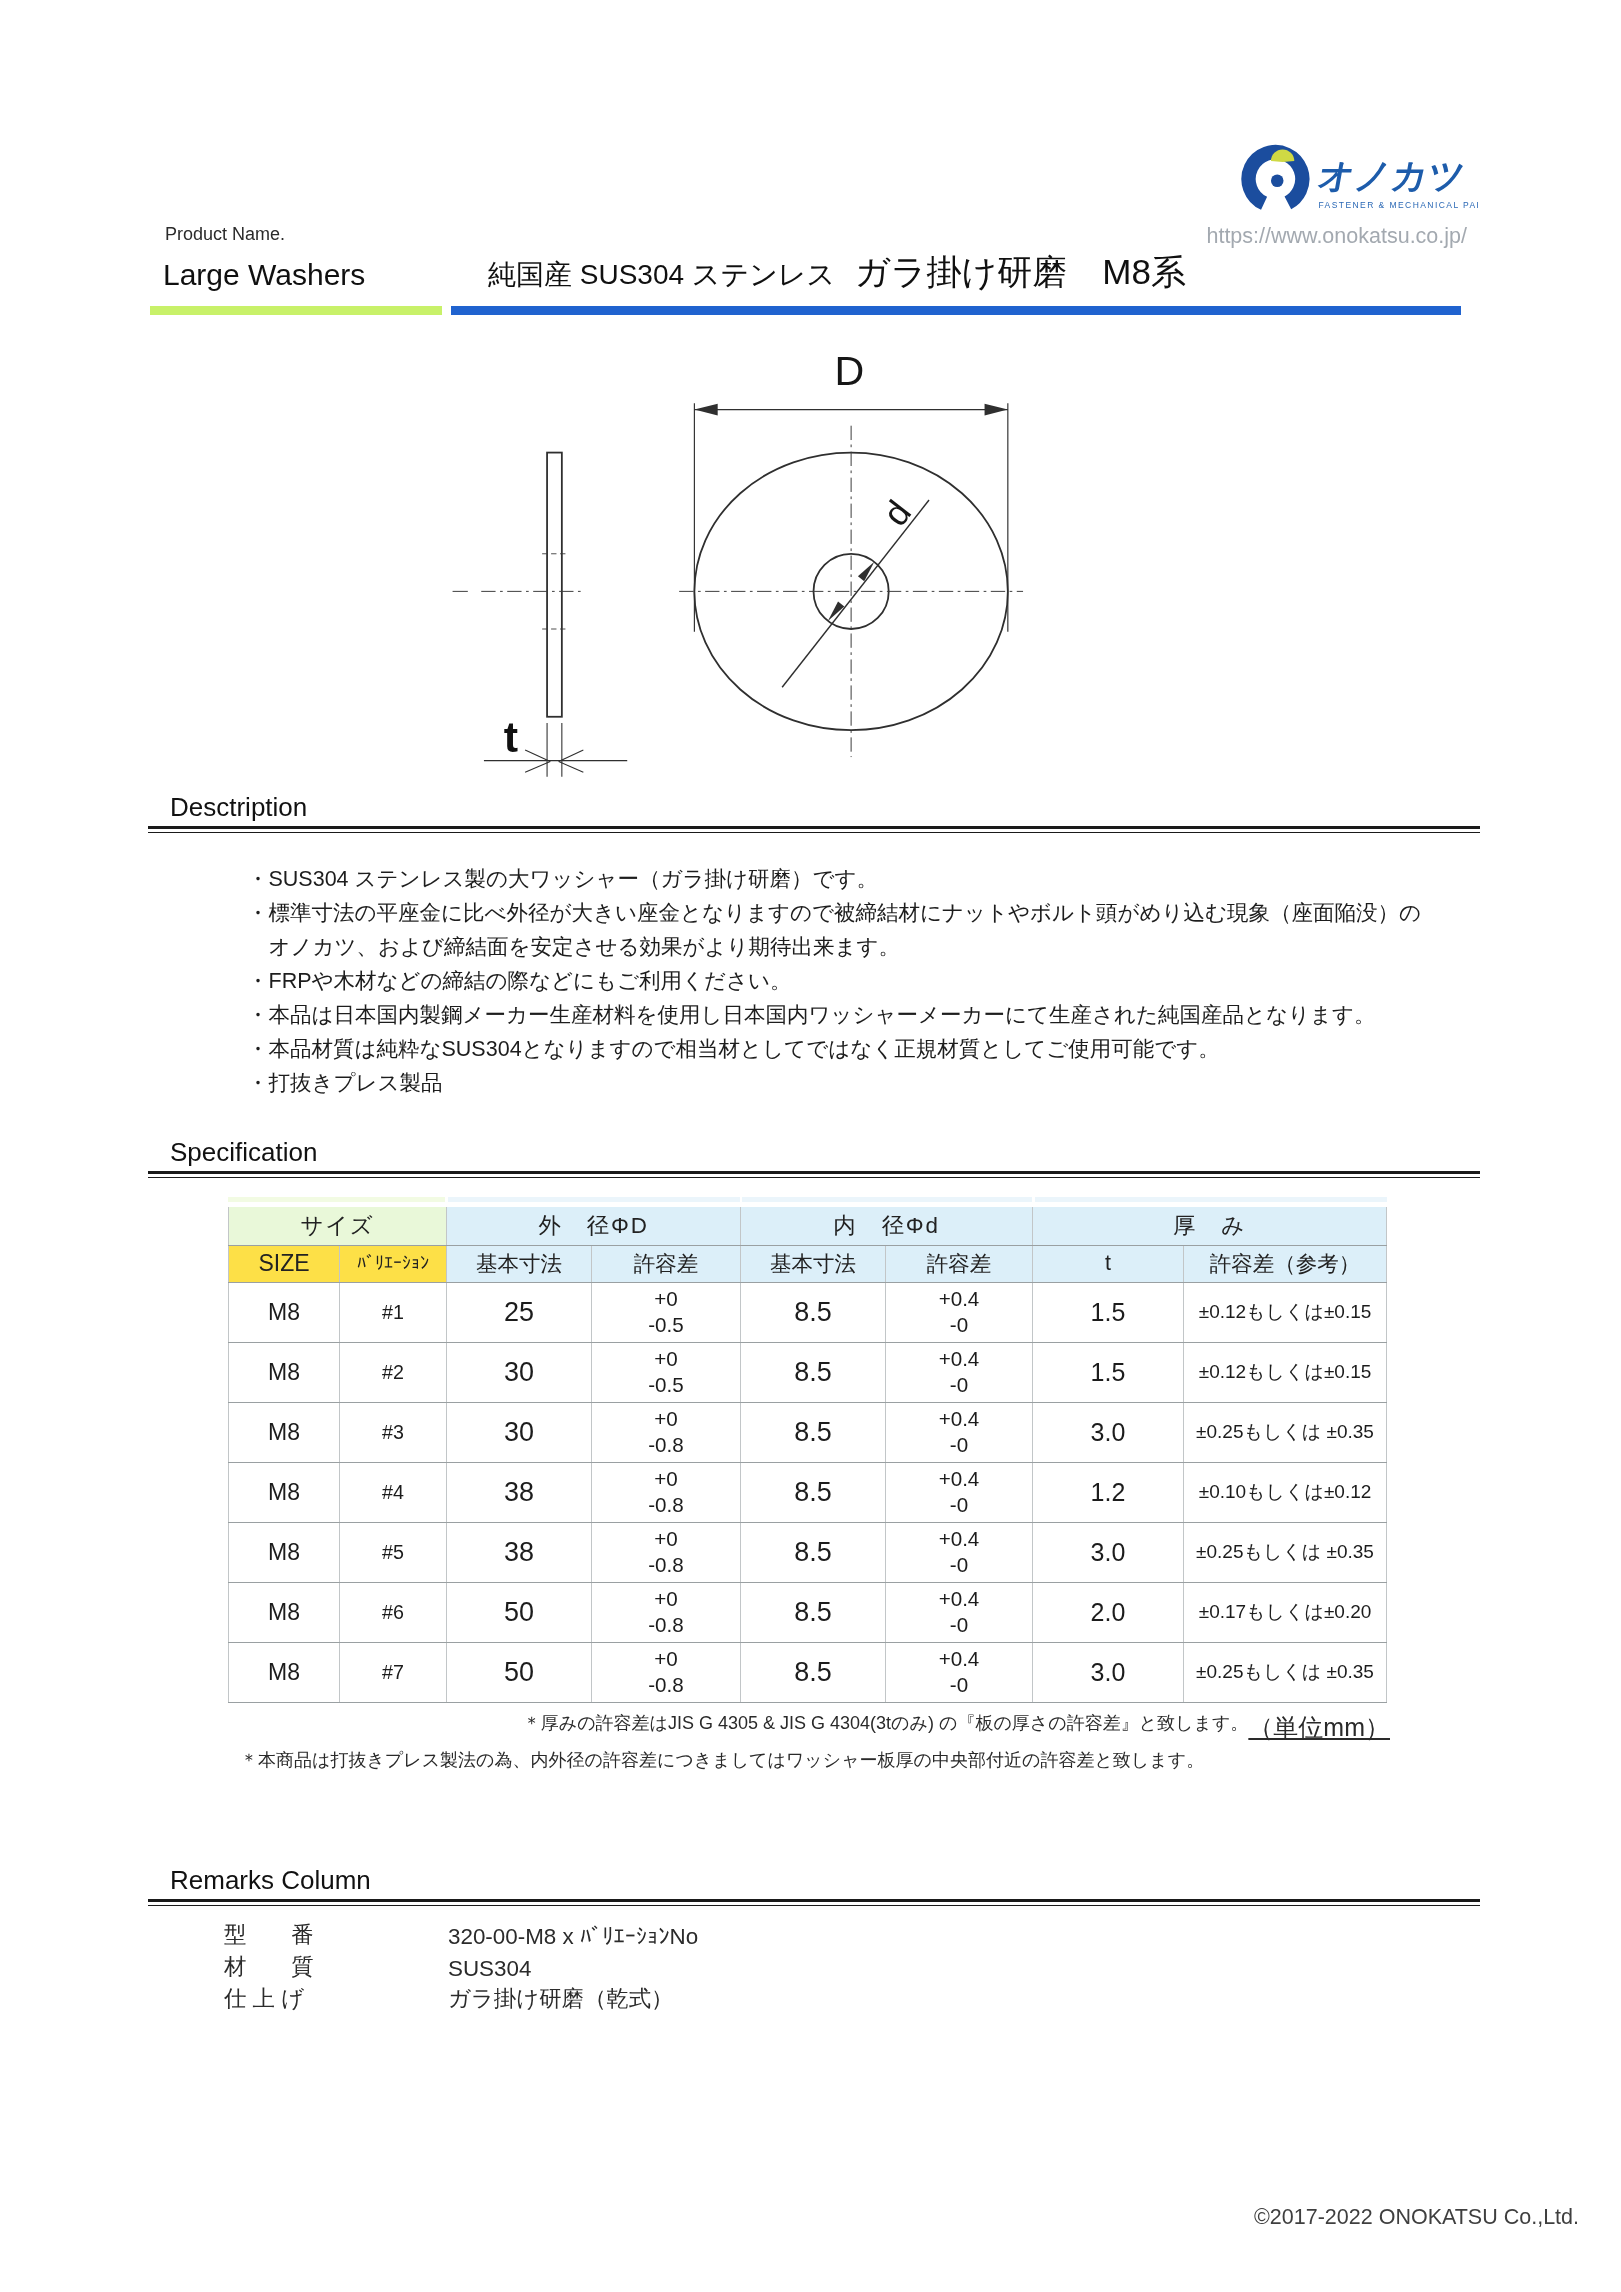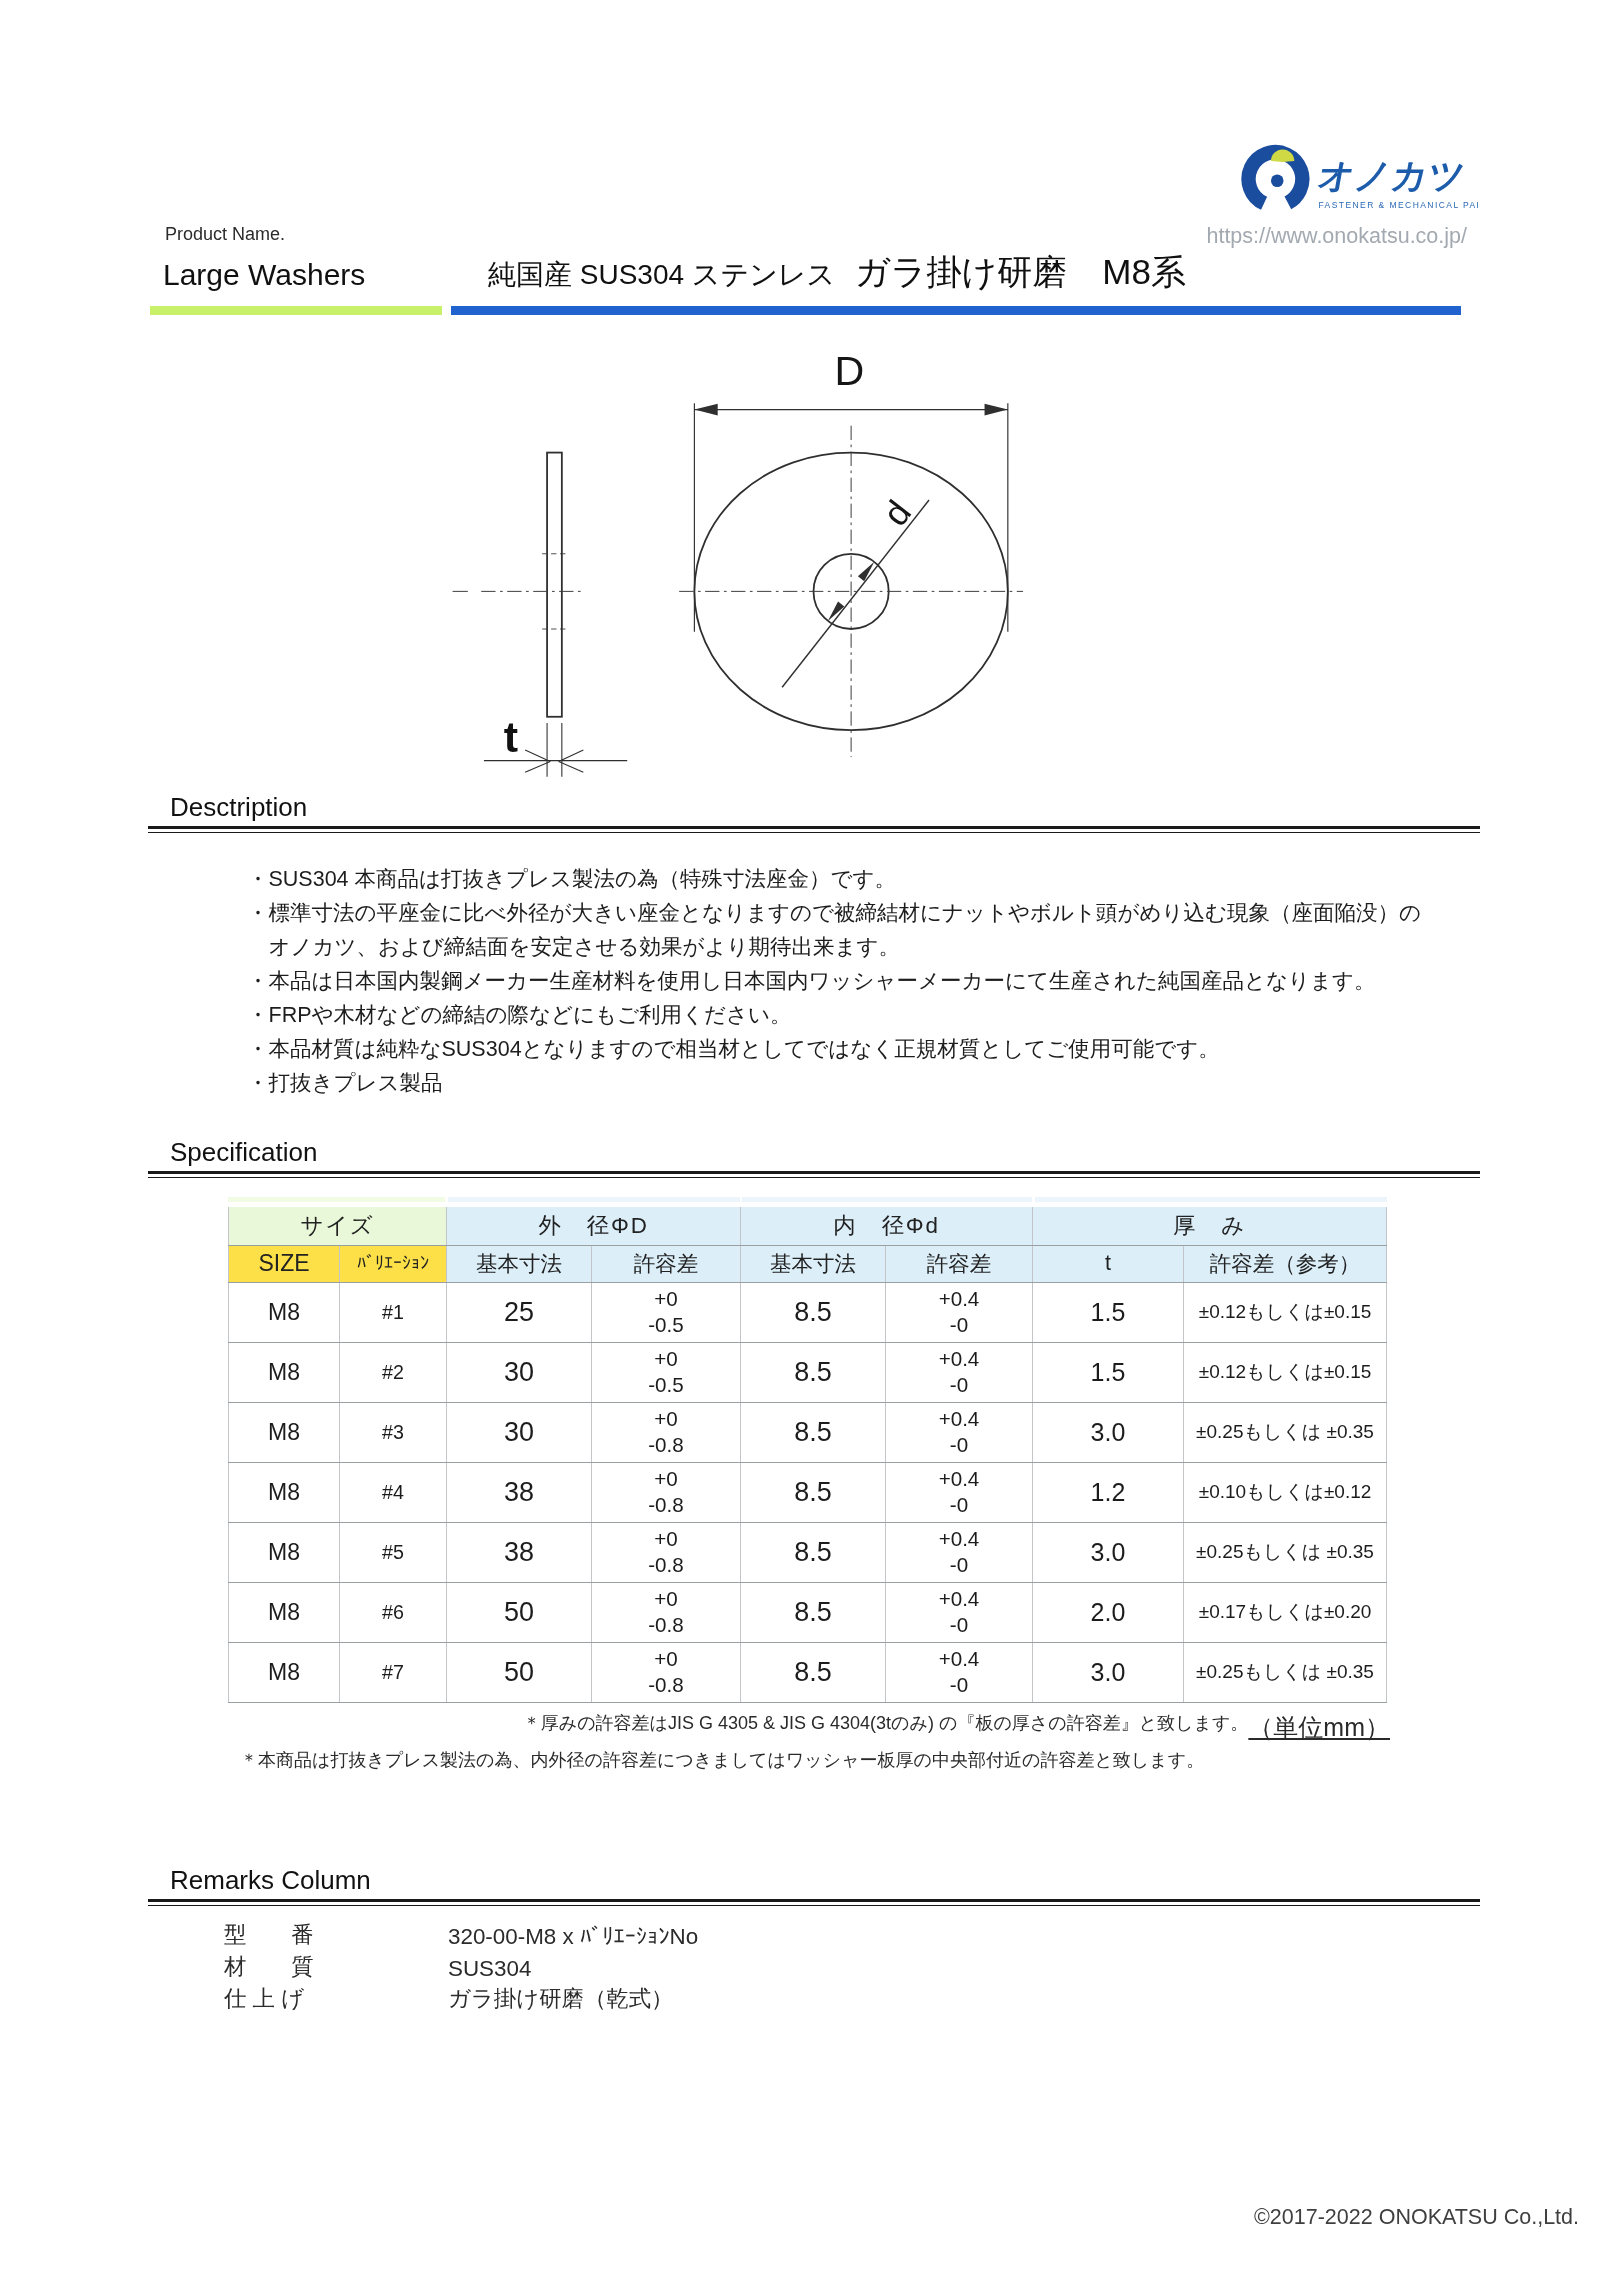--- a/index.html
+++ b/index.html
@@ -137,25 +137,25 @@
       <line x1="286" y1="487" x2="314" y2="475"></line>
       <line x1="351" y1="462" x2="323.5" y2="475"></line>
       <line x1="351" y1="487" x2="323.5" y2="475"></line>
     </g>
     <text x="270" y="464" font-size="48" font-weight="600" text-anchor="middle" fill="#111">t</text>
   </svg>
 
   <div class="sec-head" style="top:792px">Desctription</div>
   <div class="sec-rule" style="top:826px"></div>
   <div class="desc-lines">
-    <div>・SUS304 本商品は打抜きプレス製法の為（特殊寸法座金）です。</div>
+    <div>・SUS304 ステンレス製の大ワッシャー（ガラ掛け研磨）です。</div>
     <div>・標準寸法の平座金に比べ外径が大きい座金となりますので被締結材にナットやボルト頭がめり込む現象（座面陥没）の</div>
     <div>　オノカツ、および締結面を安定させる効果がより期待出来ます。</div>
+    <div>・FRPや木材などの締結の際などにもご利用ください。</div>
     <div>・本品は日本国内製鋼メーカー生産材料を使用し日本国内ワッシャーメーカーにて生産された純国産品となります。</div>
-    <div>・FRPや木材などの締結の際などにもご利用ください。</div>
     <div>・本品材質は純粋なSUS304となりますので相当材としてではなく正規材質としてご使用可能です。</div>
     <div>・打抜きプレス製品</div>
   </div>
 
   <div class="sec-head" style="top:1137px">Specification</div>
   <div class="sec-rule" style="top:1171px"></div>
 
   <div class="strip-row">
     <div class="s1"></div>
       <div class="s2"></div>

